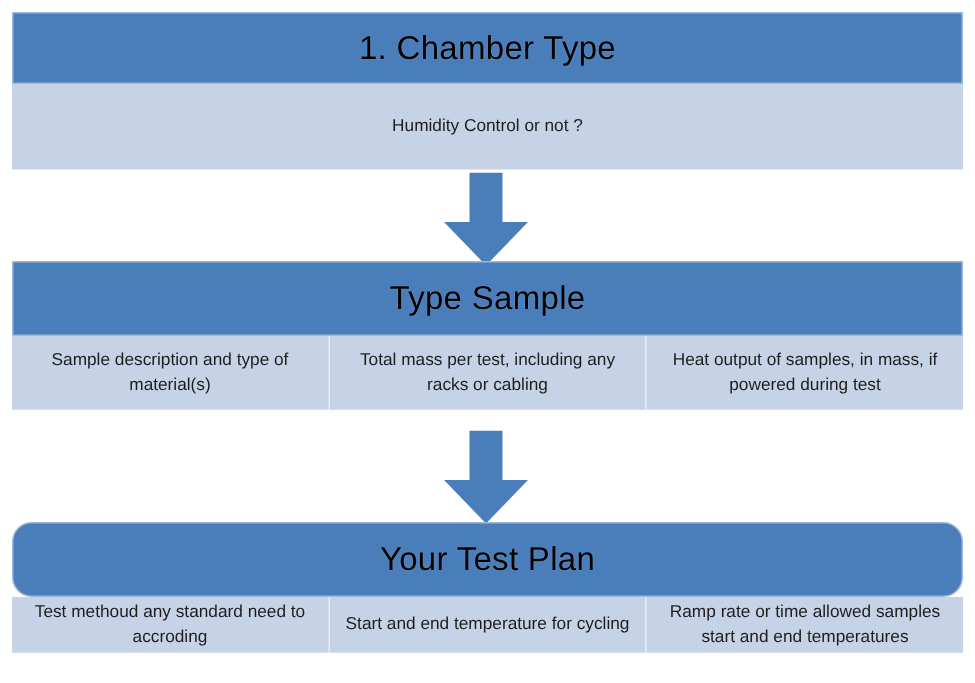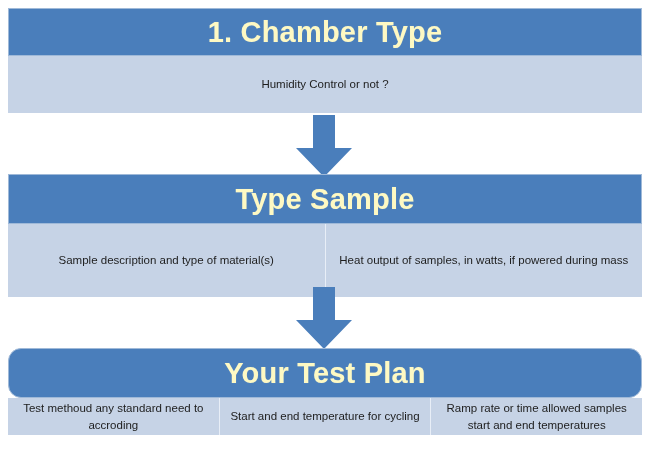--- a/index.html
+++ b/index.html
@@ -28,23 +28,23 @@
     width: 634px;
   }
   .stage-header {
     background: #4a7ebb;
     border: 1px solid #9fb9d8;
     box-sizing: border-box;
     width: 100%;
     display: flex;
     align-items: center;
     justify-content: center;
-    color: #fef9c3;
-    font-size: 29px;
-    font-weight: 700;
+    color: #000000;
+    font-size: 22px;
+    font-weight: 400;
     letter-spacing: 0.2px;
     text-shadow: 0 0 1px rgba(255,255,255,0.25);
   }
   .stage-cells {
     display: flex;
     width: 100%;
     background: #c6d3e6;
     box-sizing: border-box;
   }
   .cell {
@@ -64,21 +64,21 @@
     border-left: 1px solid #e8eef7;
   }
 
   
   #stage-1 { top: 8px; }
   #stage-1 .stage-header { height: 48px; }
   #stage-1 .stage-cells  { height: 57px; }
 
   #stage-2 { top: 174px; }
   #stage-2 .stage-header { height: 50px; }
-  #stage-2 .stage-cells  { height: 73px; }
+  #stage-2 .stage-cells  { height: 49px; }
 
   #stage-3 { top: 348px; }
   #stage-3 .stage-header { height: 50px; border-radius: 13px; }
   #stage-3 .stage-cells  { height: 37px; }
 
   
   .arrow-down {
     position: absolute;
     width: 56px;
     height: 62px;
@@ -103,21 +103,22 @@
   <div class="arrow-down" id="arrow-1">
     <svg viewBox="0 0 56 62" xmlns="http://www.w3.org/2000/svg" aria-hidden="true">
       <polygon points="17,0 39,0 39,33 56,33 28,62 0,33 17,33" fill="#4a7ebb"></polygon>
     </svg>
   </div>
 
   <div class="stage" id="stage-2">
     <div class="stage-header">Type Sample</div>
     <div class="stage-cells">
       <div class="cell">Sample description and type of material(s)</div>
-      <div class="cell">Heat output of samples, in watts, if powered during mass</div>
+      <div class="cell">Total mass per test, including any racks or cabling</div>
+      <div class="cell">Heat output of samples, in mass, if powered during test</div>
     </div>
   </div>
 
   <div class="arrow-down" id="arrow-2">
     <svg viewBox="0 0 56 62" xmlns="http://www.w3.org/2000/svg" aria-hidden="true">
       <polygon points="17,0 39,0 39,33 56,33 28,62 0,33 17,33" fill="#4a7ebb"></polygon>
     </svg>
   </div>
 
   <div class="stage" id="stage-3">

